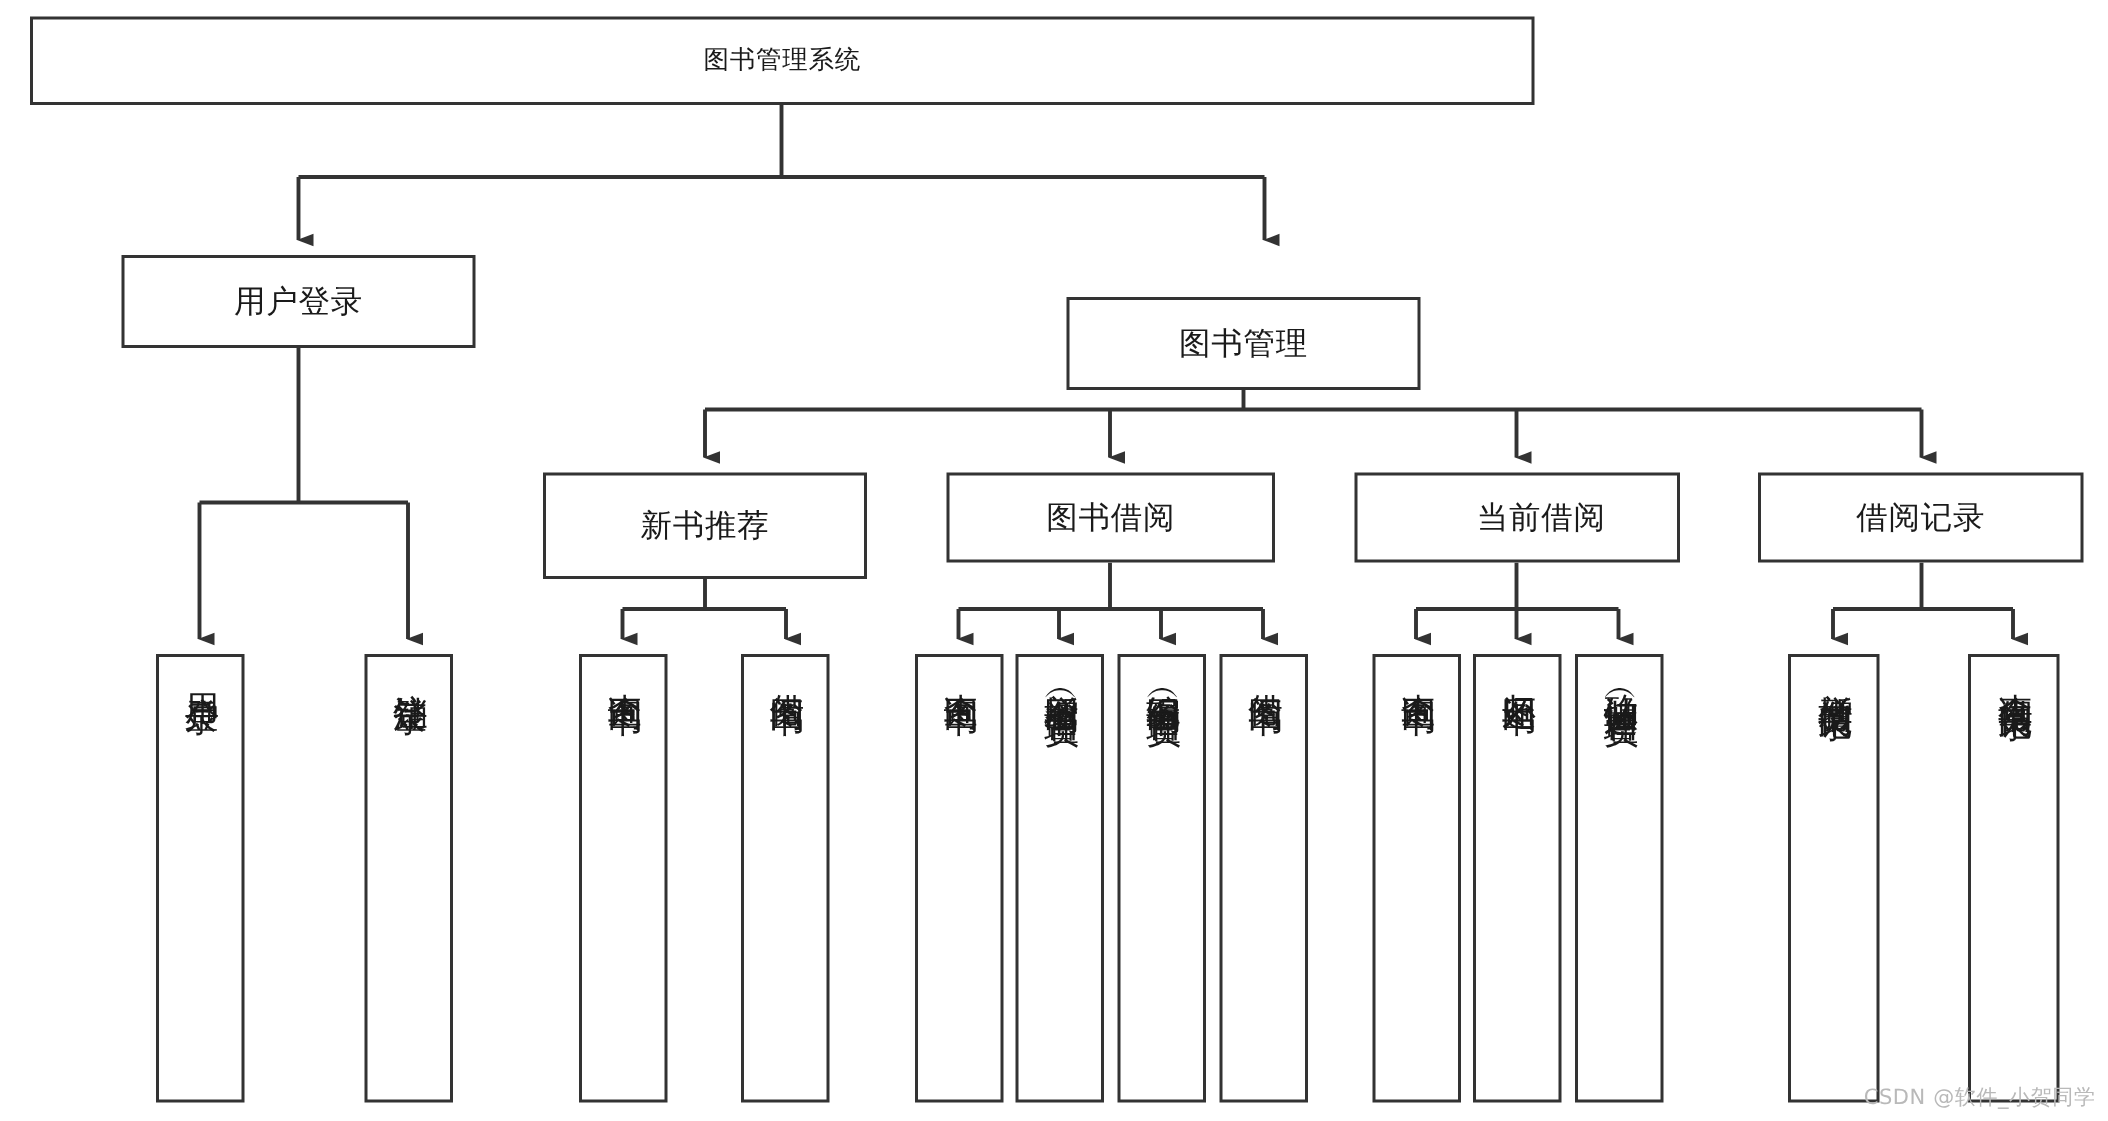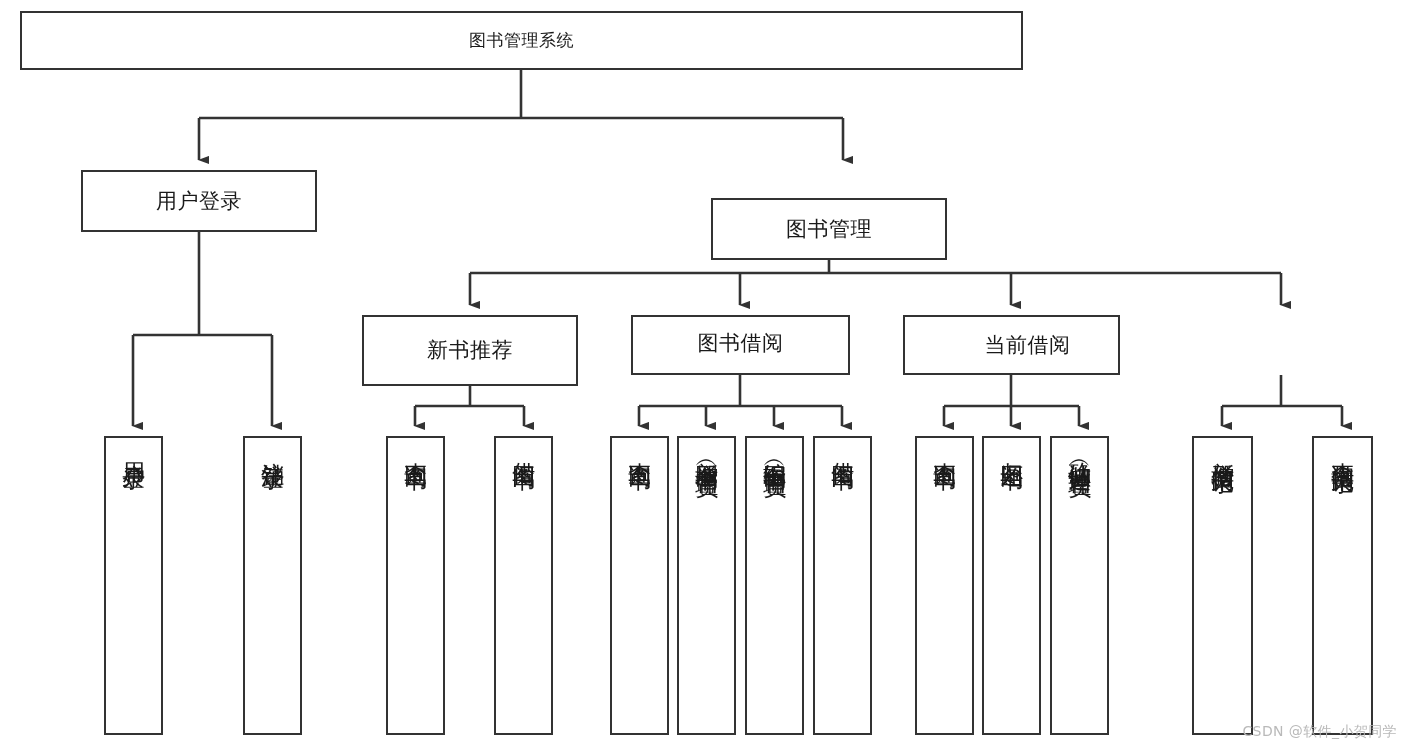--- a/index.html
+++ b/index.html
@@ -130,25 +130,28 @@
   <div class="node horiz" style="left:81px; top:170px; width:236px; height:62px;">
     <span class="node-label">用户登录</span>
   </div>
   <div class="node horiz" style="left:711px; top:170px; width:236px; height:62px;margin-top:28px;">
     <span class="node-label">图书管理</span>
   </div>
 
   <div class="node horiz" style="left:362px; top:315px; width:216px; height:71px;">
     <span class="node-label">新书推荐</span>
   </div>
-  <div class="node horiz" style="left:631px; top:315px; width:219px; height:60px;font-family:Liberation Mono, monospace;">
+  <div class="node horiz" style="left:631px; top:315px; width:219px; height:60px;">
     <span class="node-label">图书借阅</span>
   </div>
   <div class="node horiz" style="left:903px; top:315px; width:217px; height:60px;padding-left:32px;">
     <span class="node-label">当前借阅</span>
+  </div>
+  <div class="node horiz" style="left:1172px; top:315px; width:217px; height:60px;">
+    <span class="node-label">借阅记录</span>
   </div>
 
   <div class="node vert" style="left:104px; top:436px; width:59px; height:299px;">
     <span class="node-label">用户登录</span>
   </div>
   <div class="node vert" style="left:243px; top:436px; width:59px; height:299px;">
     <span class="node-label">注销登录</span>
   </div>
 
   <div class="node vert" style="left:386px; top:436px; width:59px; height:299px;">

